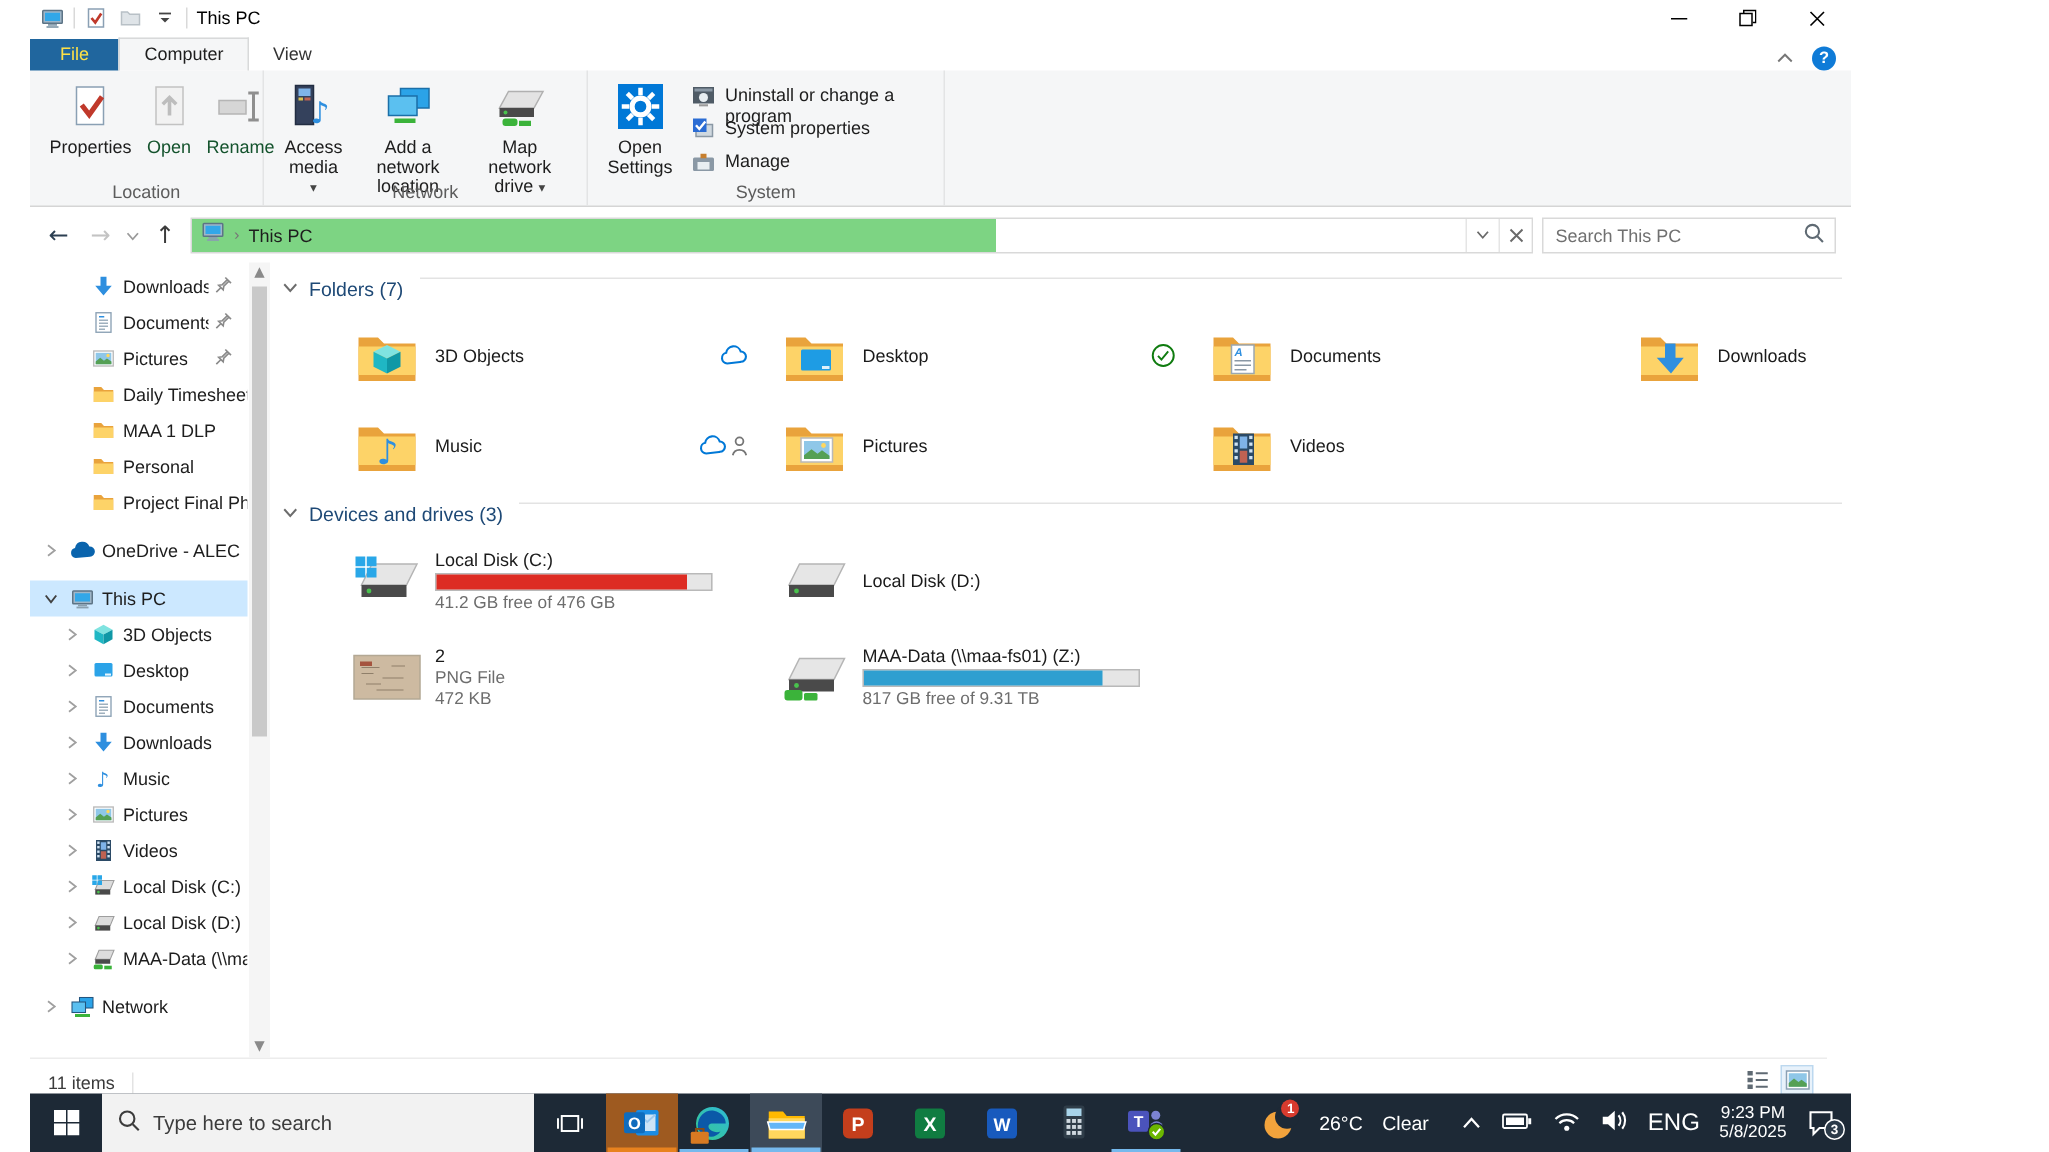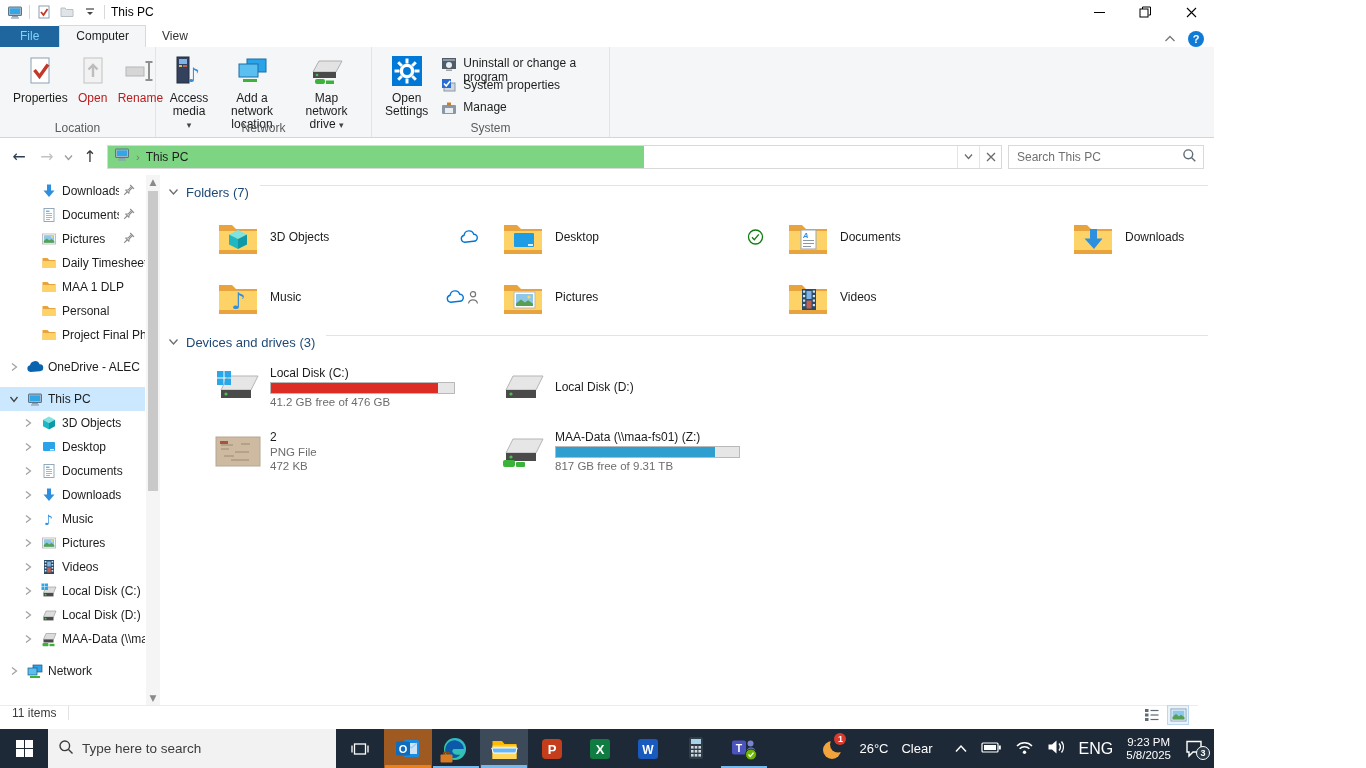--- a/index.html
+++ b/index.html
@@ -1,47 +1,47 @@
 <!DOCTYPE html>
 <html><head>
 <meta charset="utf-8">
 <style>
   * { margin:0; padding:0; box-sizing:border-box; }
   html,body { width:1366px; height:768px; overflow:hidden; background:#fff;
     font-family:"Liberation Sans","DejaVu Sans",sans-serif; font-size:12px; color:#1d1d1d; }
-  #app { position:relative; width:1214px; height:768px; background:#fff; }
+  #app { position:relative; width:1214px; height:768px; background:#fff;margin-left:20px; }
 
   
   .titlebar { height:24px; display:flex; align-items:center; padding-left:6px; background:#fff; }
   .qat { display:flex; align-items:center; gap:5px; }
   .qat .sep { width:1px; height:14px; background:#d9d9d9; }
   .qat .qbtn { display:flex; align-items:center; justify-content:center; width:18px; height:18px; }
   .title-text { margin-left:6px; font-size:12px; color:#000; }
   .wincontrols { margin-left:auto; display:flex; height:24px; }
   .wbtn { width:46px; height:24px; display:flex; align-items:center; justify-content:center; }
 
   
   .tabrow { height:23px; display:flex; align-items:flex-end; background:#fff; padding-left:0; }
   .tab { padding:3px 16px 4px; font-size:12px; color:#333; }
-  .tab.file { background:#20669e; color:#7dd3fc; padding:3px 20px 4px; }
+  .tab.file { background:#20669e; color:#fde047; padding:3px 20px 4px; }
   .tab.active { background:#f5f6f7; border:1px solid #d8d9da; border-bottom:none; color:#1d1d1d; }
   .tabrow-right { margin-left:auto; display:flex; align-items:center; gap:12px; padding-right:10px; }
   .help-circle { width:16px; height:16px; border-radius:50%; background:#0f7bd7; color:#fff;
     font-size:11px; font-weight:bold; display:flex; align-items:center; justify-content:center; }
 
   
   .ribbon { height:91px; background:#f5f6f7; border-bottom:1px solid #d5d5d5; display:flex; }
   .rgroup { position:relative; display:flex; align-items:flex-start; padding:3px 8px 16px;
     border-right:1px solid #e3e4e5; height:100%; }
   .rgroup-label { position:absolute; bottom:2px; left:0; right:0; text-align:center;
     color:#5c5c5c; font-size:12px; }
   .bigbtn { display:flex; flex-direction:column; align-items:center; text-align:center;
     padding:3px 5px 0; font-size:12px; line-height:13px; color:#1d1d1d; }
   .bigbtn .bicon { height:36px; display:flex; align-items:center; justify-content:center; margin-bottom:3px; }
-  .bigbtn.disabled { color:#b91c1c; }
+  .bigbtn.disabled { color:#14532d; }
   .bigbtn .lbl { display:inline; }
   .caret { font-size:9px; color:#444; font-family:"DejaVu Sans",sans-serif; }
   .w-accessmedia { width:62px; } .w-mapdrive { width:92px; } .w-addloc { width:96px; } .w-settings { width:60px;justify-content:space-between; }
   .smallcol { display:flex; flex-direction:column; margin-top:6px; margin-left:4px; }
   .smallbtn { display:flex; align-items:flex-start; gap:6px; height:22px; padding:0 4px; font-size:12px; }
 
   
   .navbar { height:37px; display:flex; align-items:center; padding:0 10px 0 8px; background:#fff; gap:6px; }
   .navglyph { font-family:"DejaVu Sans",sans-serif; font-size:16px; width:22px; text-align:center; }
   .addressbar { position:relative; height:24px; flex:0 0 auto; width:895px; border:1px solid #d9d9d9;
@@ -78,21 +78,21 @@
   .tile .ticon { width:48px; flex:none; display:flex; align-items:center; justify-content:center; }
   .tile .tbody { display:flex; flex-direction:column; gap:2px; min-width:0; }
   .tile .tname { font-size:12px; color:#1b1b1b; white-space:nowrap; }
   .tile .tbar { width:185px; height:12px; border:1px solid #b9b9b9; background:#e6e6e6; }
   .tile .tbar > div { height:100%; }
   .tile .tdetail { font-size:11.5px; color:#6d6d6d; white-space:nowrap; }
   .tile .tstatus { position:absolute; right:16px; top:50%; transform:translateY(-50%); display:flex; gap:2px; align-items:center; }
 
   
   .statusbar { position:absolute; left:0; right:16px; bottom:39px; height:24px; background:#fff;
-    border-top:1px solid #ececec; display:flex; align-items:flex-start; padding:0 10px 0 12px; }
+    border-top:1px solid #ececec; display:flex; align-items:flex-end; padding:0 10px 0 12px; }
   .status-count { font-size:12px; color:#3b3b3b; padding-right:12px; border-right:1px solid #e3e3e3; }
   .view-toggles { margin-left:auto; display:flex; gap:6px; }
   .vbtn { width:20px; height:18px; display:flex; align-items:center; justify-content:center; }
   .vbtn.on { background:#e8f2fb; outline:1px solid #bcd8ef; }
 
   
   .taskbar { position:absolute; left:0; right:0; bottom:0; height:39px; background:#1d2936; display:flex; align-items:stretch; }
   .tb-start { width:48px; display:flex; align-items:center; justify-content:center; }
   .tb-search { width:288px; background:#f2f2f2; display:flex; align-items:center; gap:8px; padding:0 10px; }
   .tb-search input { border:none; outline:none; background:transparent; font-size:13.5px; color:#333; flex:1;

